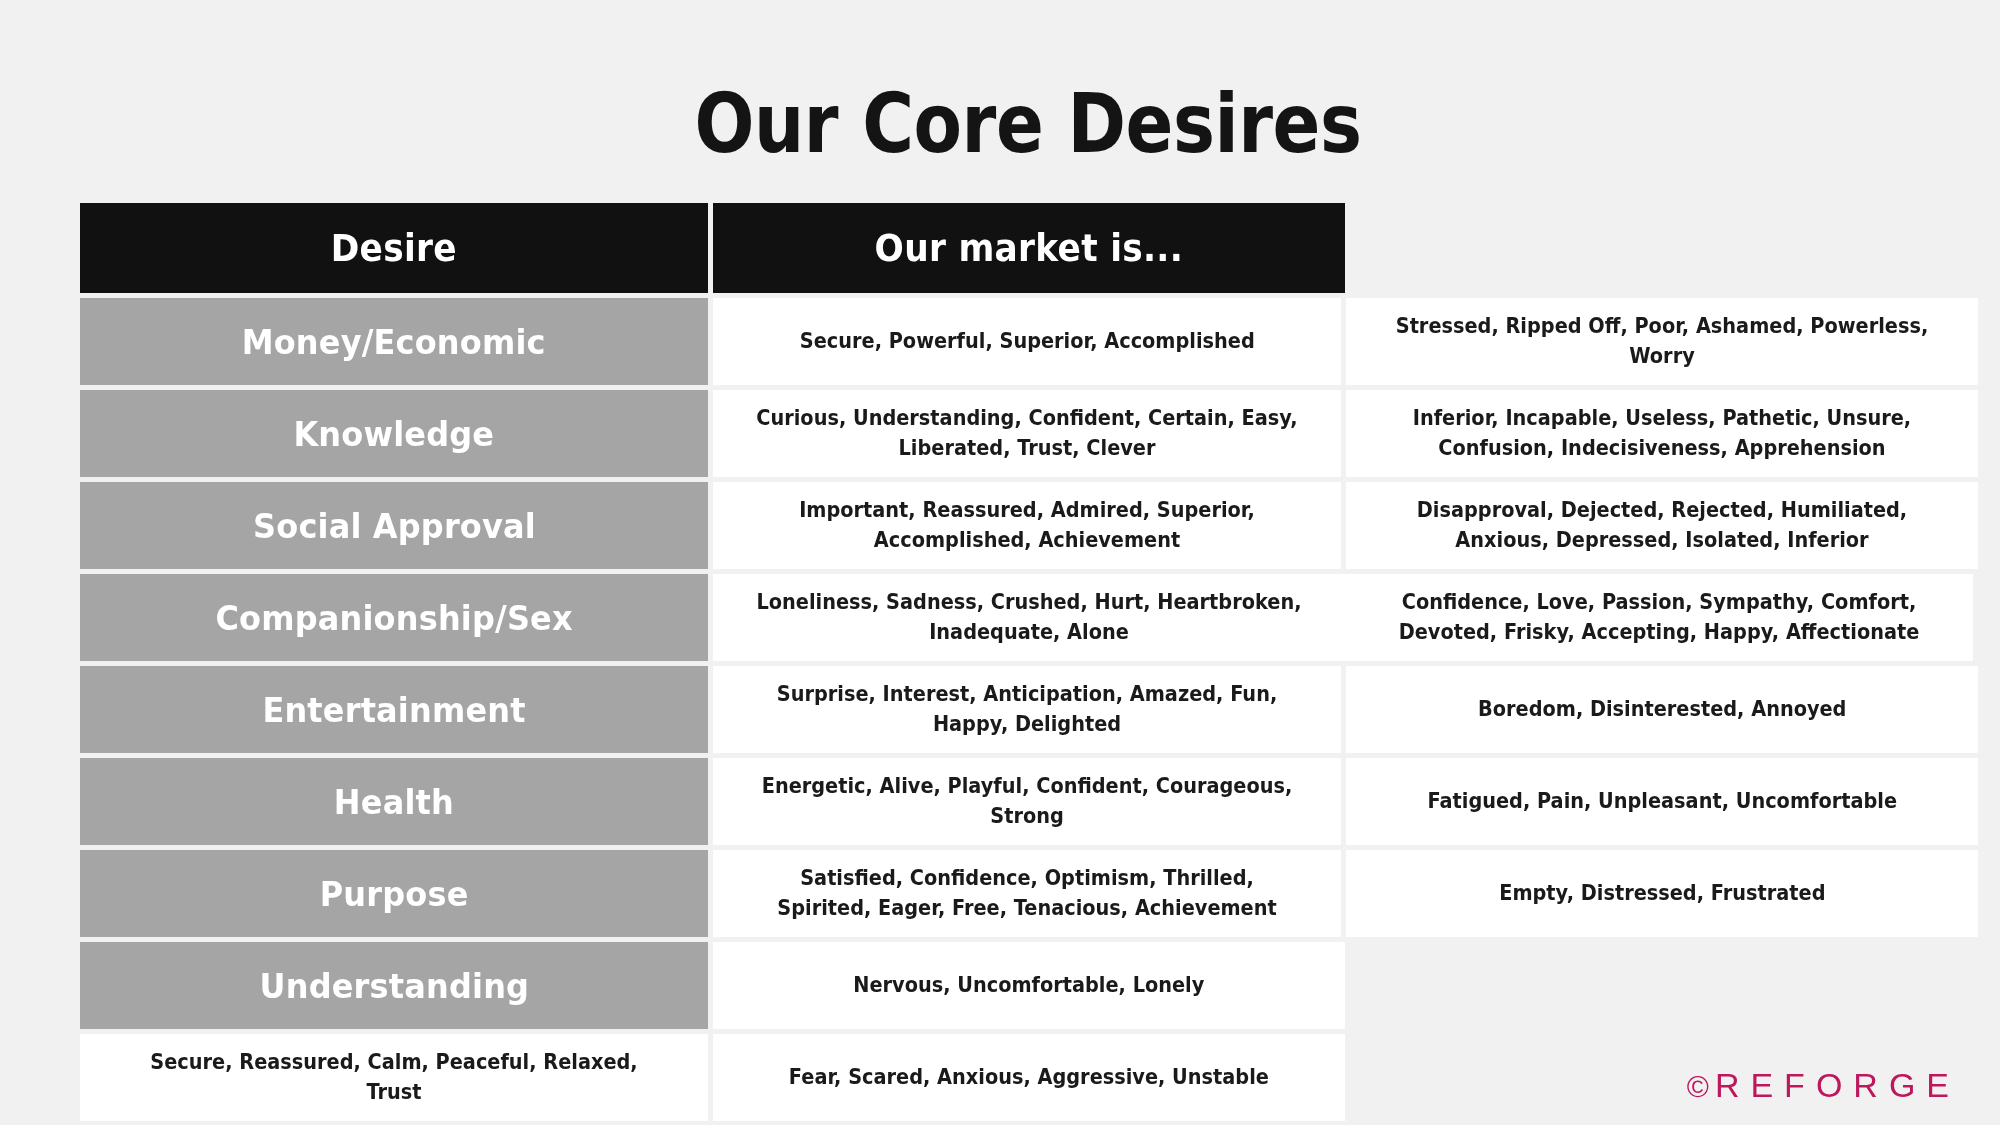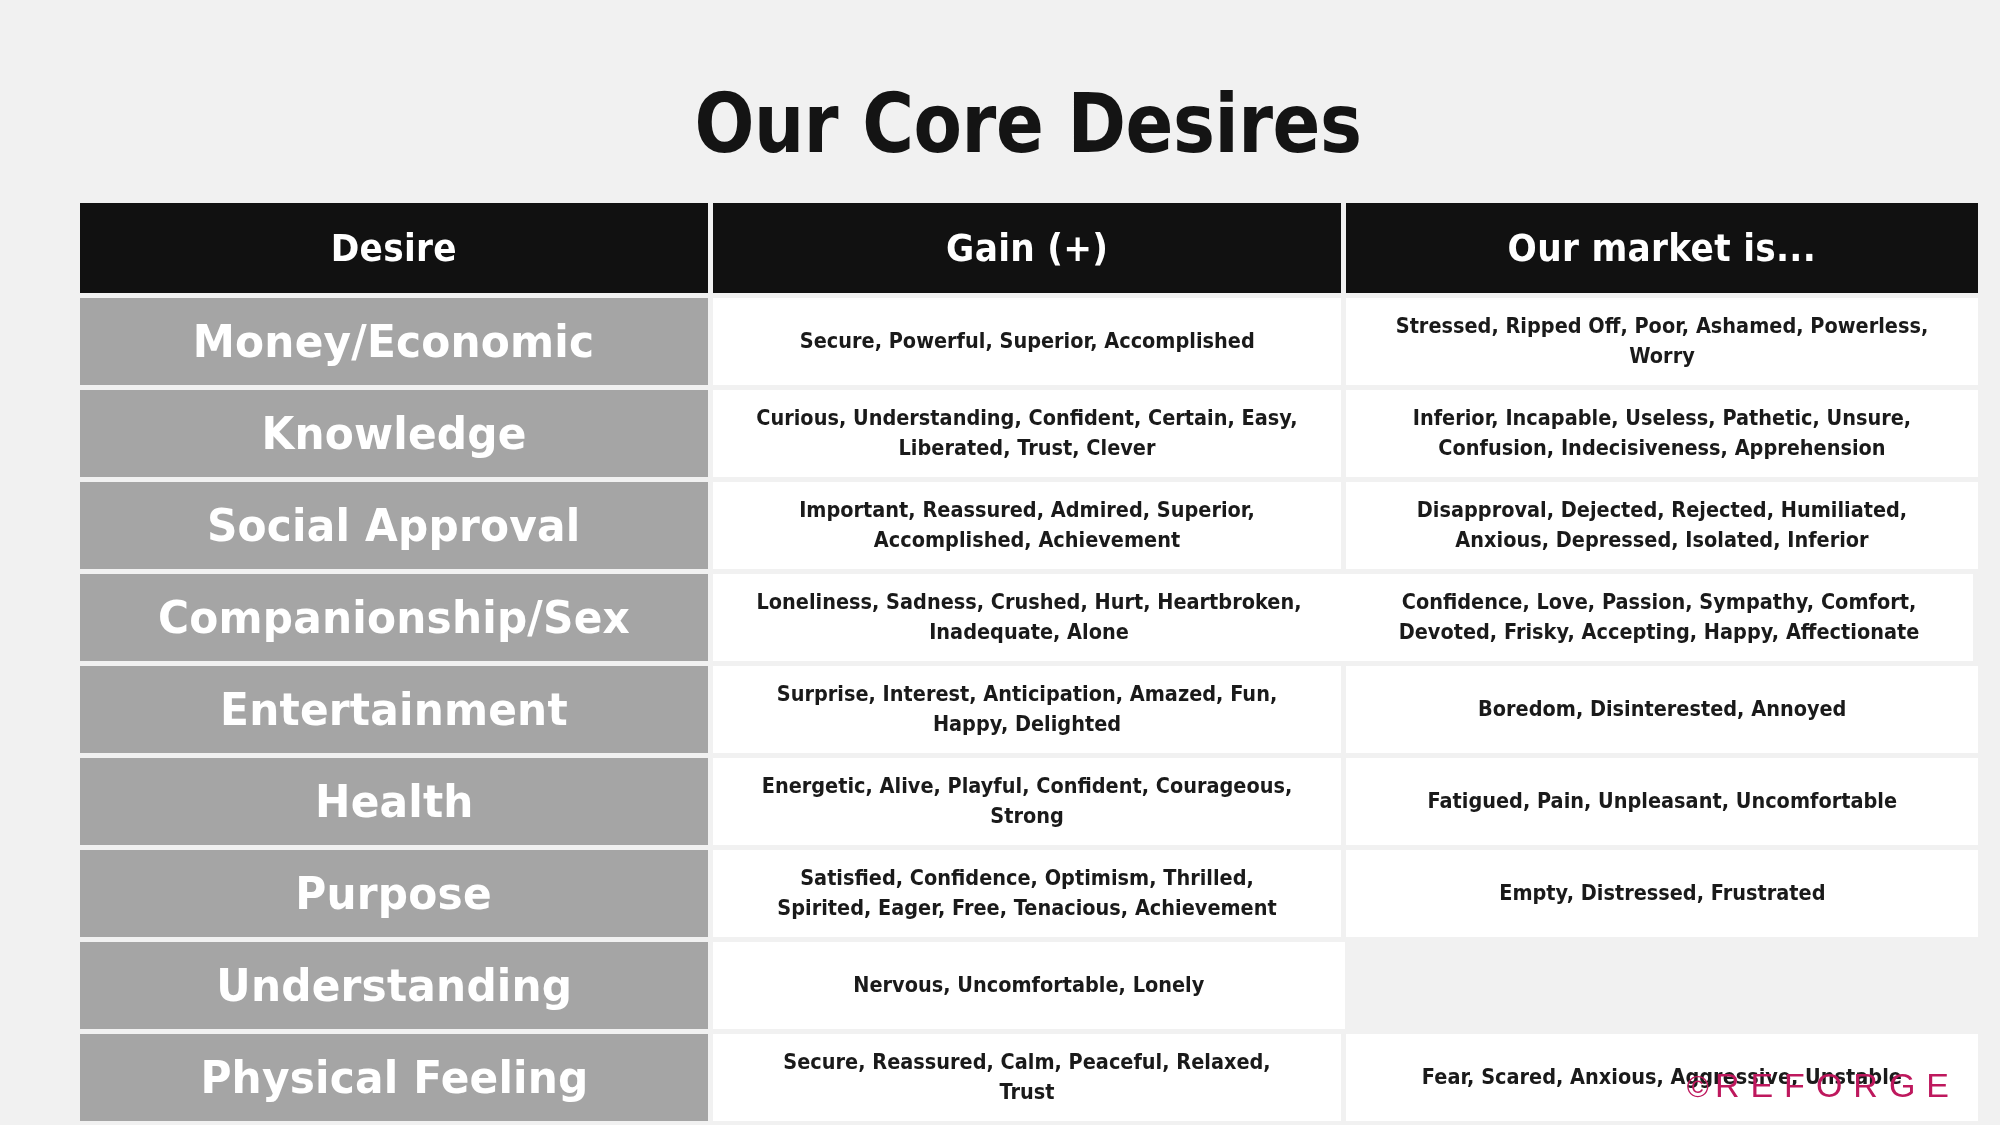--- a/index.html
+++ b/index.html
@@ -81,21 +81,21 @@
   }
 
   
   .body-row .cell { height: 87px; }
 
   .body-row .col-desire {
     background: #a5a5a5;
     color: #ffffff;
     font-family: "DejaVu Sans", sans-serif;
     font-weight: bold;
-    font-size: 45px;
+    font-size: 34px;
     letter-spacing: 0.2px;
   }
   .body-row .col-desire .dtxt {
     display: block;
     transform: scaleX(0.94);
   }
 
   .body-row .col-gain,
   .body-row .col-market {
     background: #ffffff;
@@ -135,23 +135,20 @@
 <div class="slide">
 
   <h1 class="page-title">Our Core Desires</h1>
 
   <div class="table-wrap">
 
     <div class="row header-row">
       <div class="cell col-desire">
         <span class="htxt">Desire</span>
       </div>
-      <div class="cell col-gain">
-        <span class="htxt">Gain (+)</span>
-      </div>
       <div class="cell col-market">
         <span class="htxt">Our market is...</span>
       </div>
     </div>
 
     <div class="row body-row">
       <div class="cell col-desire">
         <span class="dtxt">Money/Economic</span>
       </div>
       <div class="cell col-gain">
@@ -237,23 +234,20 @@
     <div class="row body-row">
       <div class="cell col-desire">
         <span class="dtxt">Understanding</span>
       </div>
       <div class="cell col-market">
         <span class="ctxt">Nervous, Uncomfortable, Lonely</span>
       </div>
     </div>
 
     <div class="row body-row">
-      <div class="cell col-desire">
-        <span class="dtxt">Physical Feeling</span>
-      </div>
       <div class="cell col-gain">
         <span class="ctxt">Secure, Reassured, Calm, Peaceful, Relaxed, Trust</span>
       </div>
       <div class="cell col-market">
         <span class="ctxt">Fear, Scared, Anxious, Aggressive, Unstable</span>
       </div>
     </div>
 
   </div>
 

